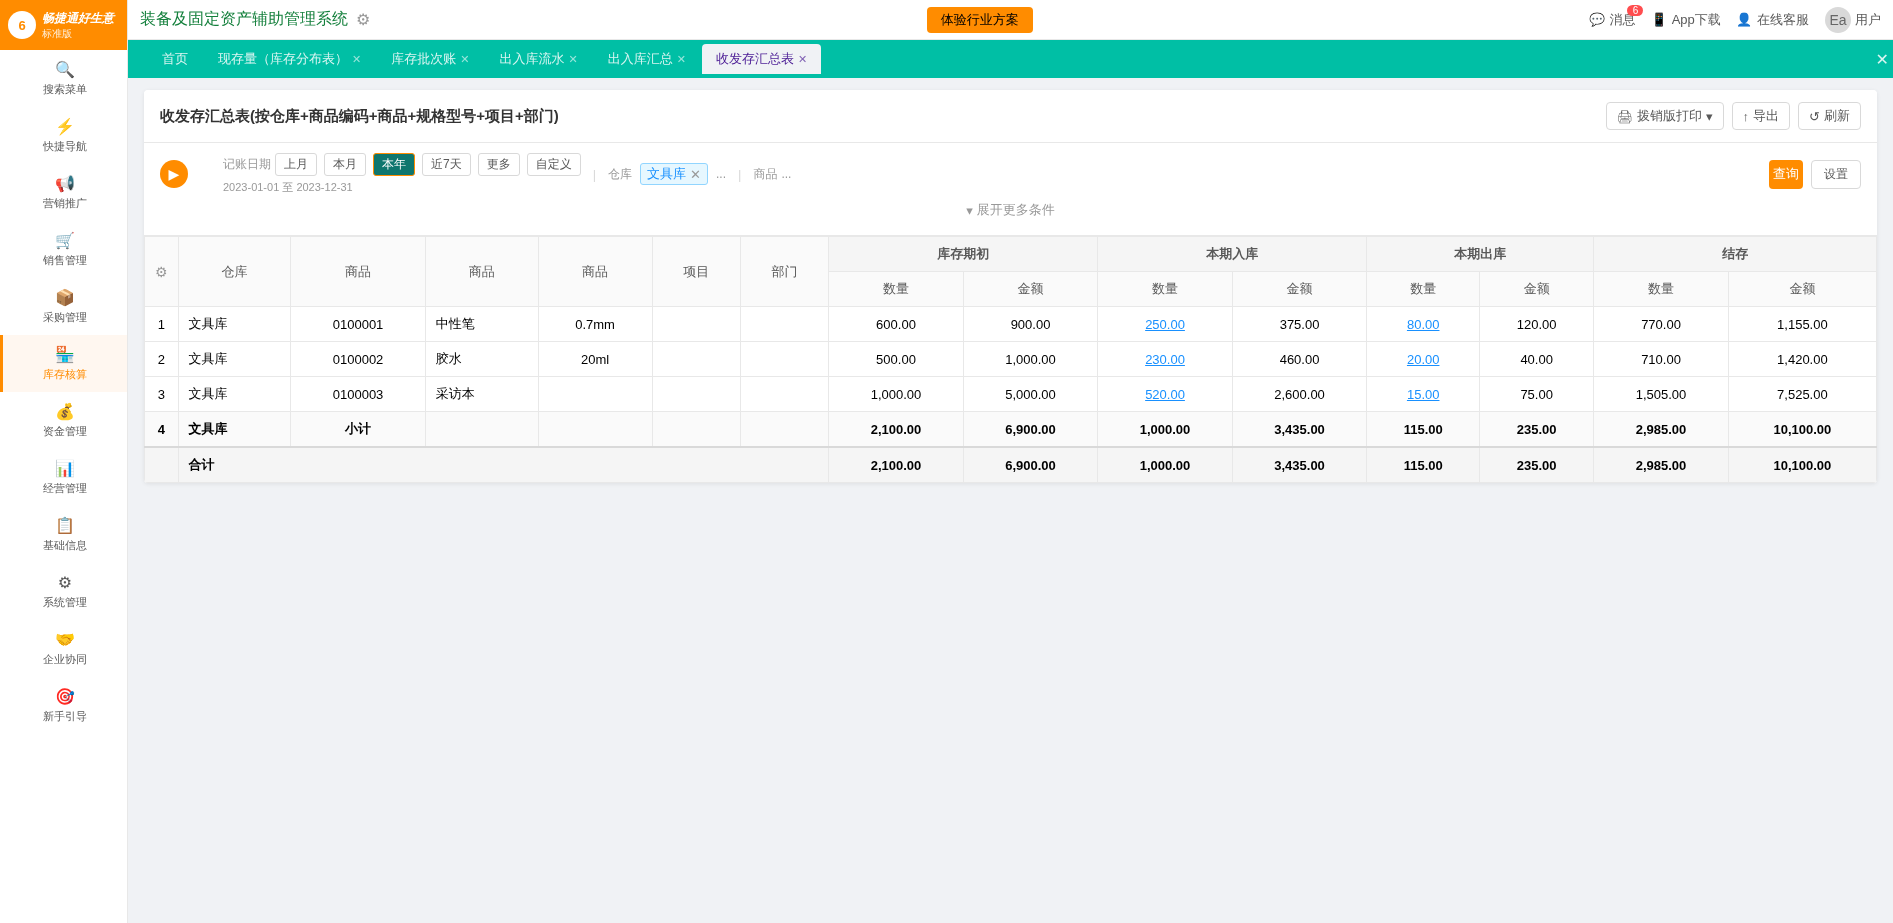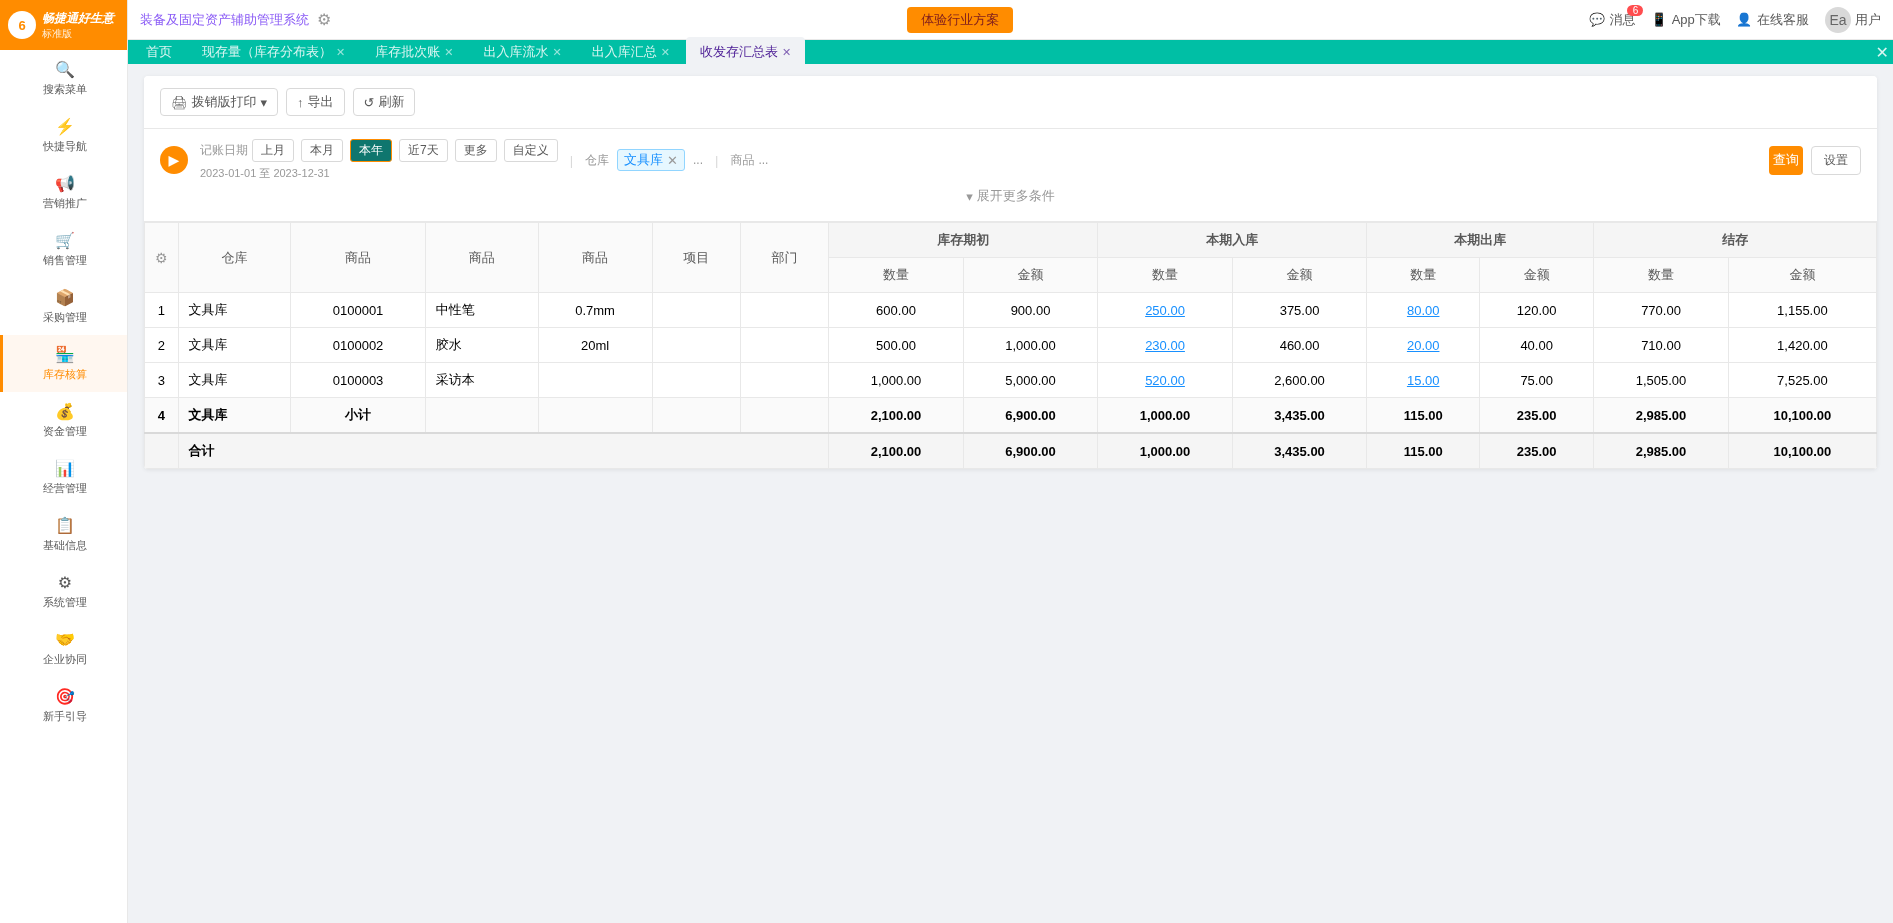--- a/index.html
+++ b/index.html
@@ -13,30 +13,30 @@
     .sidebar-item.active { color: #ff8c00; background: #fff7f0; border-left-color: #ff8c00; }
     .sidebar-item-icon { font-size: 16px; margin-bottom: 3px; }
     .sidebar-item-label { font-size: 11px; }
 
     
     .main { flex: 1; display: flex; flex-direction: column; overflow: hidden; }
 
     
     .topbar { height: 40px; background: #fff; display: flex; align-items: center; justify-content: space-between; padding: 0 12px; border-bottom: 1px solid #e8e8e8; }
     .topbar-left { display: flex; align-items: center; gap: 8px; }
-    .topbar-system { font-size: 13px; color: #8b5cf6; }
+    .topbar-system { font-size: 16px; color: #15803d; }
     .topbar-settings { color: #999; cursor: pointer; font-size: 16px; }
-    .topbar-trial-btn { background: #ff8c00; color: #7f1d1d; border: none; border-radius: 4px; padding: 4px 14px; cursor: pointer; font-size: 13px; }
+    .topbar-trial-btn { background: #ff8c00; color: #000000; border: none; border-radius: 4px; padding: 4px 14px; cursor: pointer; font-size: 13px; }
     .topbar-right { display: flex; align-items: center; gap: 16px; color: #595959; font-size: 13px; }
     .topbar-right-item { display: flex; align-items: center; gap: 4px; cursor: pointer; position: relative; }
     .badge { background: #ff4d4f; color: white; border-radius: 8px; padding: 0 4px; font-size: 10px; min-width: 16px; text-align: center; position: absolute; top: -6px; right: -8px; }
     .user-avatar { width: 26px; height: 26px; background: #d9d9d9; border-radius: 50%; display: flex; align-items: center; justify-content: center; font-size: 14px; color: #666; }
 
     
-    .tabs { height: 24px; background: #00bfa5; display: flex; align-items: center; padding: 0 4px; gap: 2px; position: relative; }
+    .tabs { height: 38px; background: #00bfa5; display: flex; align-items: center; padding: 0 20px; gap: 2px; position: relative; }
     .tab { display: flex; align-items: center; gap: 4px; padding: 6px 14px; cursor: pointer; color: rgba(255,255,255,0.85); font-size: 13px; border-radius: 4px 4px 0 0; white-space: nowrap; }
     .tab.active { background: #f0f2f5; color: #4c1d95; }
     .tab-close { font-size: 11px; color: inherit; opacity: 0.7; }
     .tabs-close-all { position: absolute; right: 4px; color: rgba(255,255,255,0.85); cursor: pointer; font-size: 16px; }
 
     
     .content { flex: 1; overflow: auto; padding: 12px 16px; background: #f0f2f5; }
     .page-header { background: white; padding: 12px 16px; border-radius: 4px 4px 0 0; border-bottom: 1px solid #e8e8e8; display: flex; align-items: center; justify-content: space-between; }
     .page-title { font-size: 15px; font-weight: bold; color: #333; }
     .page-actions { display: flex; align-items: center; gap: 8px; }
@@ -197,41 +197,42 @@
           <span class="tab-close">✕</span>
         </div>
       </div>
     <span class="tabs-close-all">✕</span>
   </div>
 
   <div class="content">
     <div class="content-wrapper">
 
       <div class="page-header">
+        <span class="page-title">收发存汇总表(按仓库+商品编码+商品+规格型号+项目+部门)</span>
         <div class="page-actions">
           <button class="btn-print">
             <span>🖨</span>
             <span>拨销版打印</span>
             <span>▾</span>
           </button>
           <button class="btn-export">
             <span>↑</span>
             <span>导出</span>
           </button>
           <button class="btn-refresh">
             <span>↺</span>
             <span>刷新</span>
           </button>
         </div>
       </div>
 
       <div class="filter-bar">
         <div class="filter-row">
           <div class="filter-arrow">▶</div>
-          <div style="display:flex;flex-direction:column;gap:2px;">
+          <div style="display:flex;flex-direction:column;gap:2px;margin-left:23px;">
             <div style="display:flex;align-items:center;gap:4px;">
               <span class="filter-label">记账日期</span>
               <div id="date-options-container" style="display:flex;gap:7px;">
                   <button class="filter-date-btn">上月</button>
                   <button class="filter-date-btn">本月</button>
                   <button class="filter-date-btn active">本年</button>
                   <button class="filter-date-btn">近7天</button>
                   <button class="filter-date-btn">更多</button>
                   <button class="filter-date-btn">自定义</button>
                 </div>

